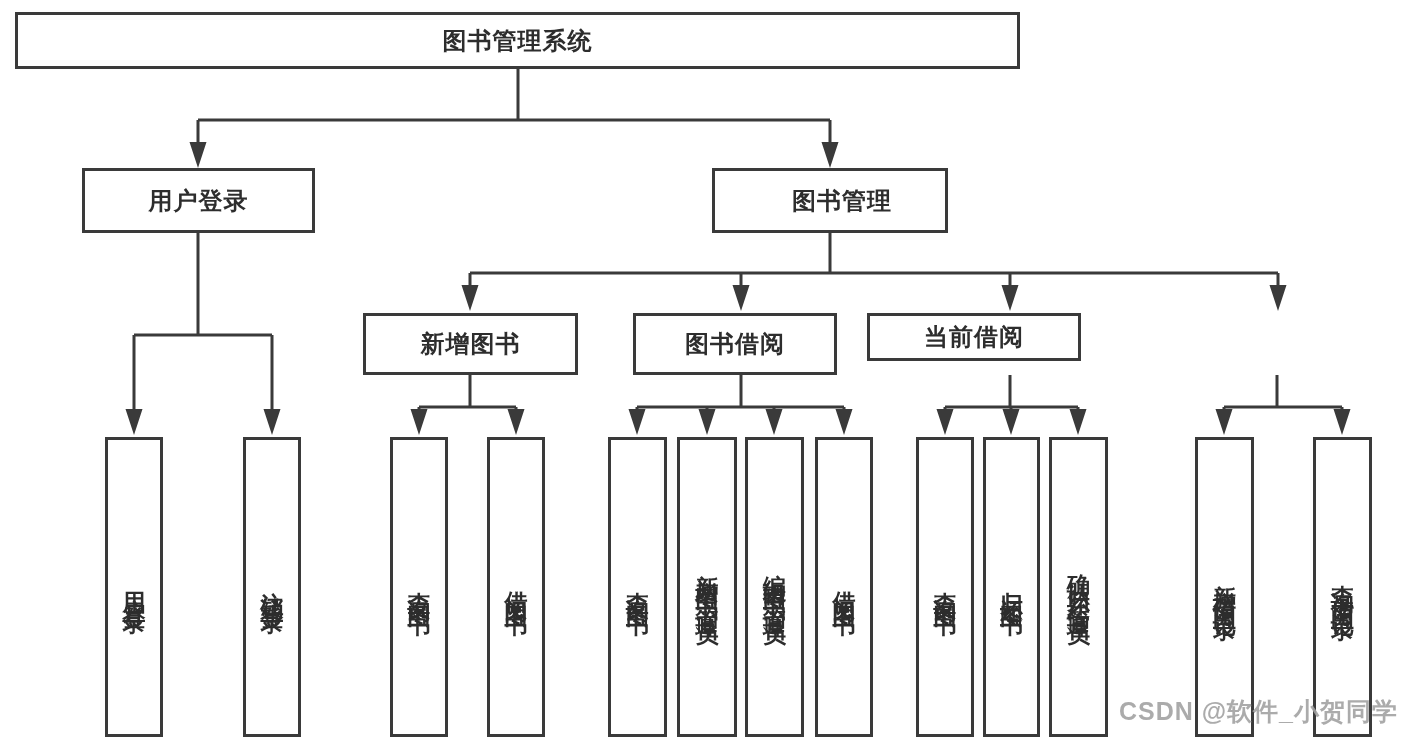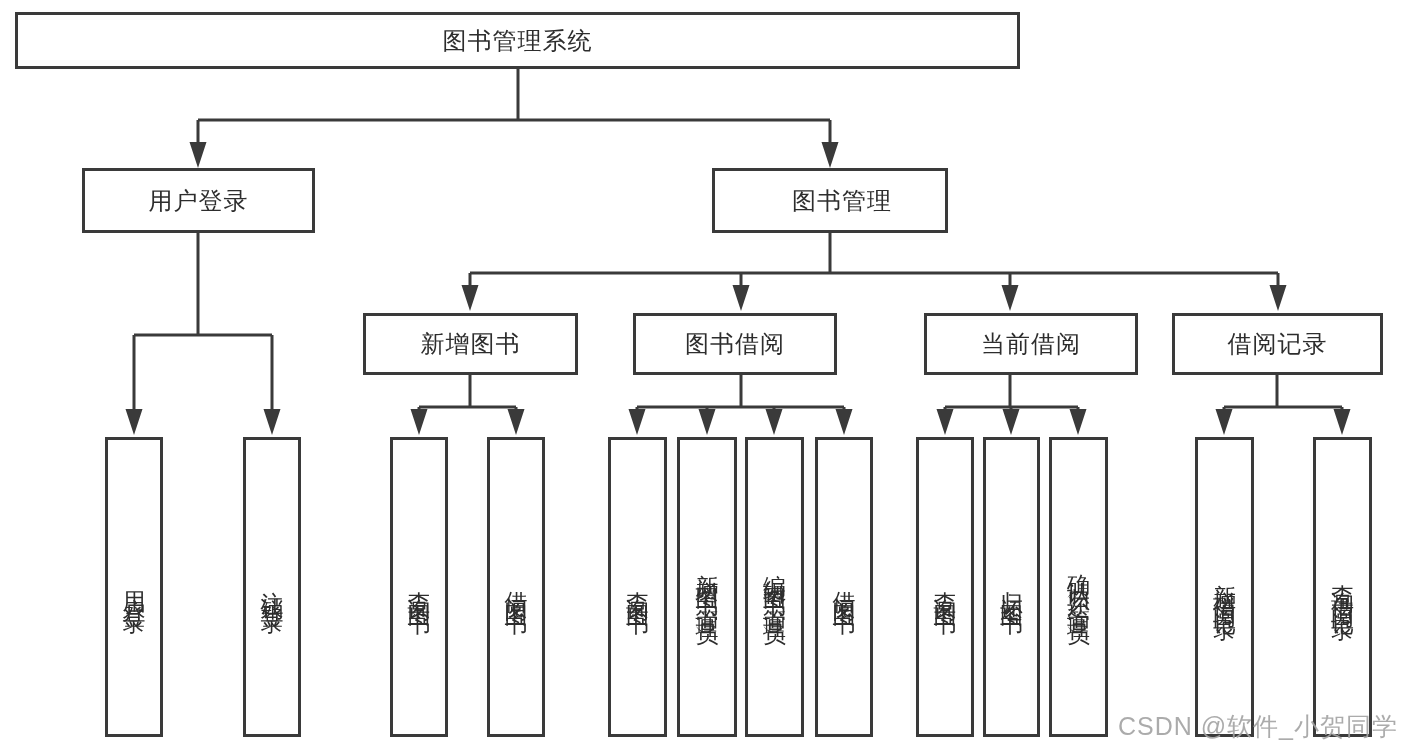--- a/index.html
+++ b/index.html
@@ -7,20 +7,21 @@
     padding: 0;
     background: #ffffff;
     font-family: "Liberation Sans", "DejaVu Sans", sans-serif;
   }
   .canvas {
     position: relative;
     width: 1405px;
     height: 747px;
     background: #ffffff;
     overflow: hidden;
+    font-weight: bold;
   }
   .connectors {
     position: absolute;
     left: 0; top: 0;
     width: 1405px; height: 747px;
   }
   .node {
     position: absolute;
     box-sizing: border-box;
     border: 3px solid #3a3a3a;
@@ -38,21 +39,21 @@
   .node.v span {
     writing-mode: vertical-rl;
     font-size: 23px;
     letter-spacing: 7px;
     line-height: 1;
     white-space: nowrap;
   }
   .watermark {
     position: absolute;
     right: 7px;
-    bottom: 4px;
+    bottom: 19px;
     font-size: 25px;
     color: #a3a3a3;
     letter-spacing: 1px;
     white-space: nowrap;
     opacity: 0.9;
   }
 </style>
 </head>
 <body>
 
@@ -91,22 +92,21 @@
       M1333.5 409 L1350.5 409 L1342 435 Z"></path>
   </svg>
 
   <div class="node h" style="left:15px; top:12px; width:1005px; height:57px;">图书管理系统</div>
 
   <div class="node h" style="left:82px; top:168px; width:233px; height:65px;">用户登录</div>
   <div class="node h" style="left:712px; top:168px; width:236px; height:65px;padding-left:24px;">图书管理</div>
 
   <div class="node h" style="left:363px; top:313px; width:215px; height:62px;">新增图书</div>
   <div class="node h" style="left:633px; top:313px; width:204px; height:62px;">图书借阅</div>
-  <div class="node h" style="left:924px; top:313px; width:214px; height:62px;">当前借阅</div>
-  <div class="node h" style="left:1172px; top:313px; width:211px; height:62px;">借阅记录</div>
+  <div class="node h" style="left:867px; top:313px; width:214px; height:48px;">当前借阅</div>
 
   <div class="node v" style="left:105px; top:437px; width:58px; height:300px;">
     <span>用户登录</span>
   </div>
   <div class="node v" style="left:243px; top:437px; width:58px; height:300px;">
     <span>注销登录</span>
   </div>
 
   <div class="node v" style="left:390px; top:437px; width:58px; height:300px;">
     <span>查询图书</span>

